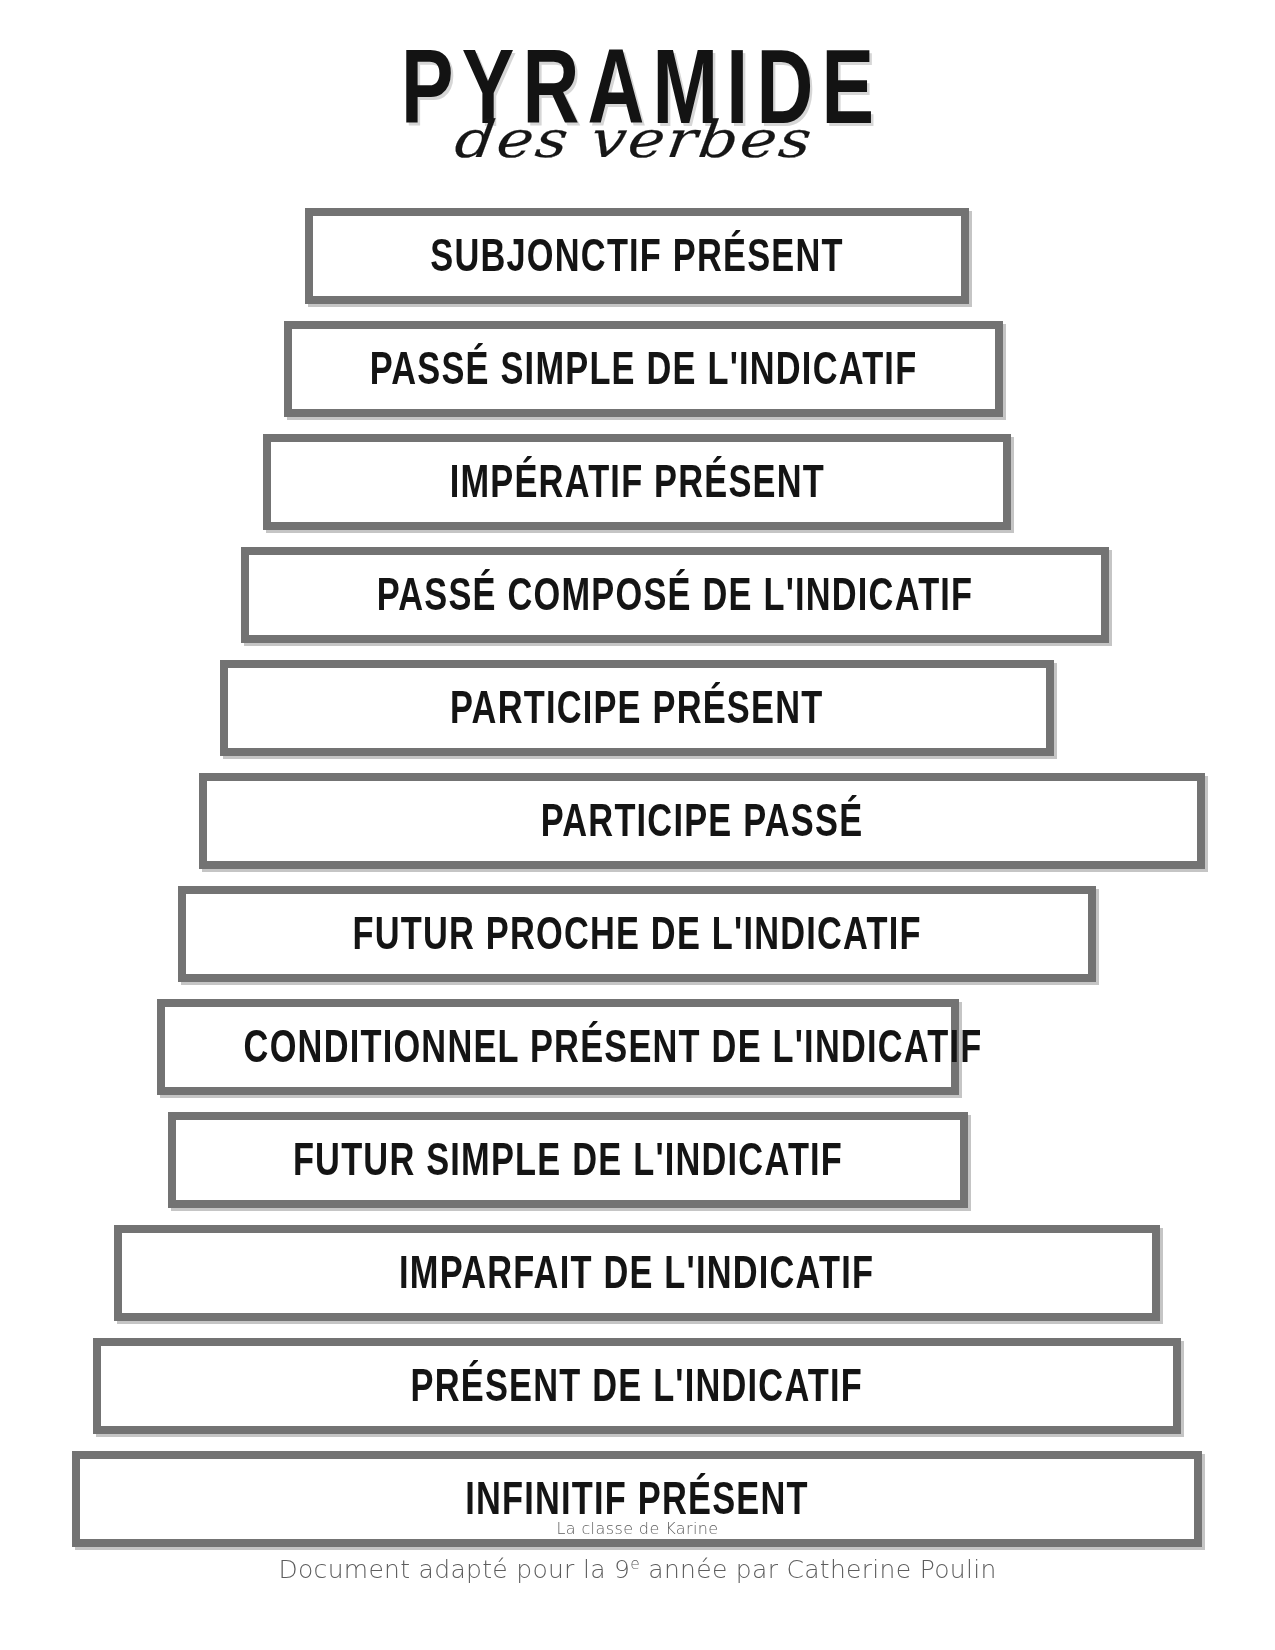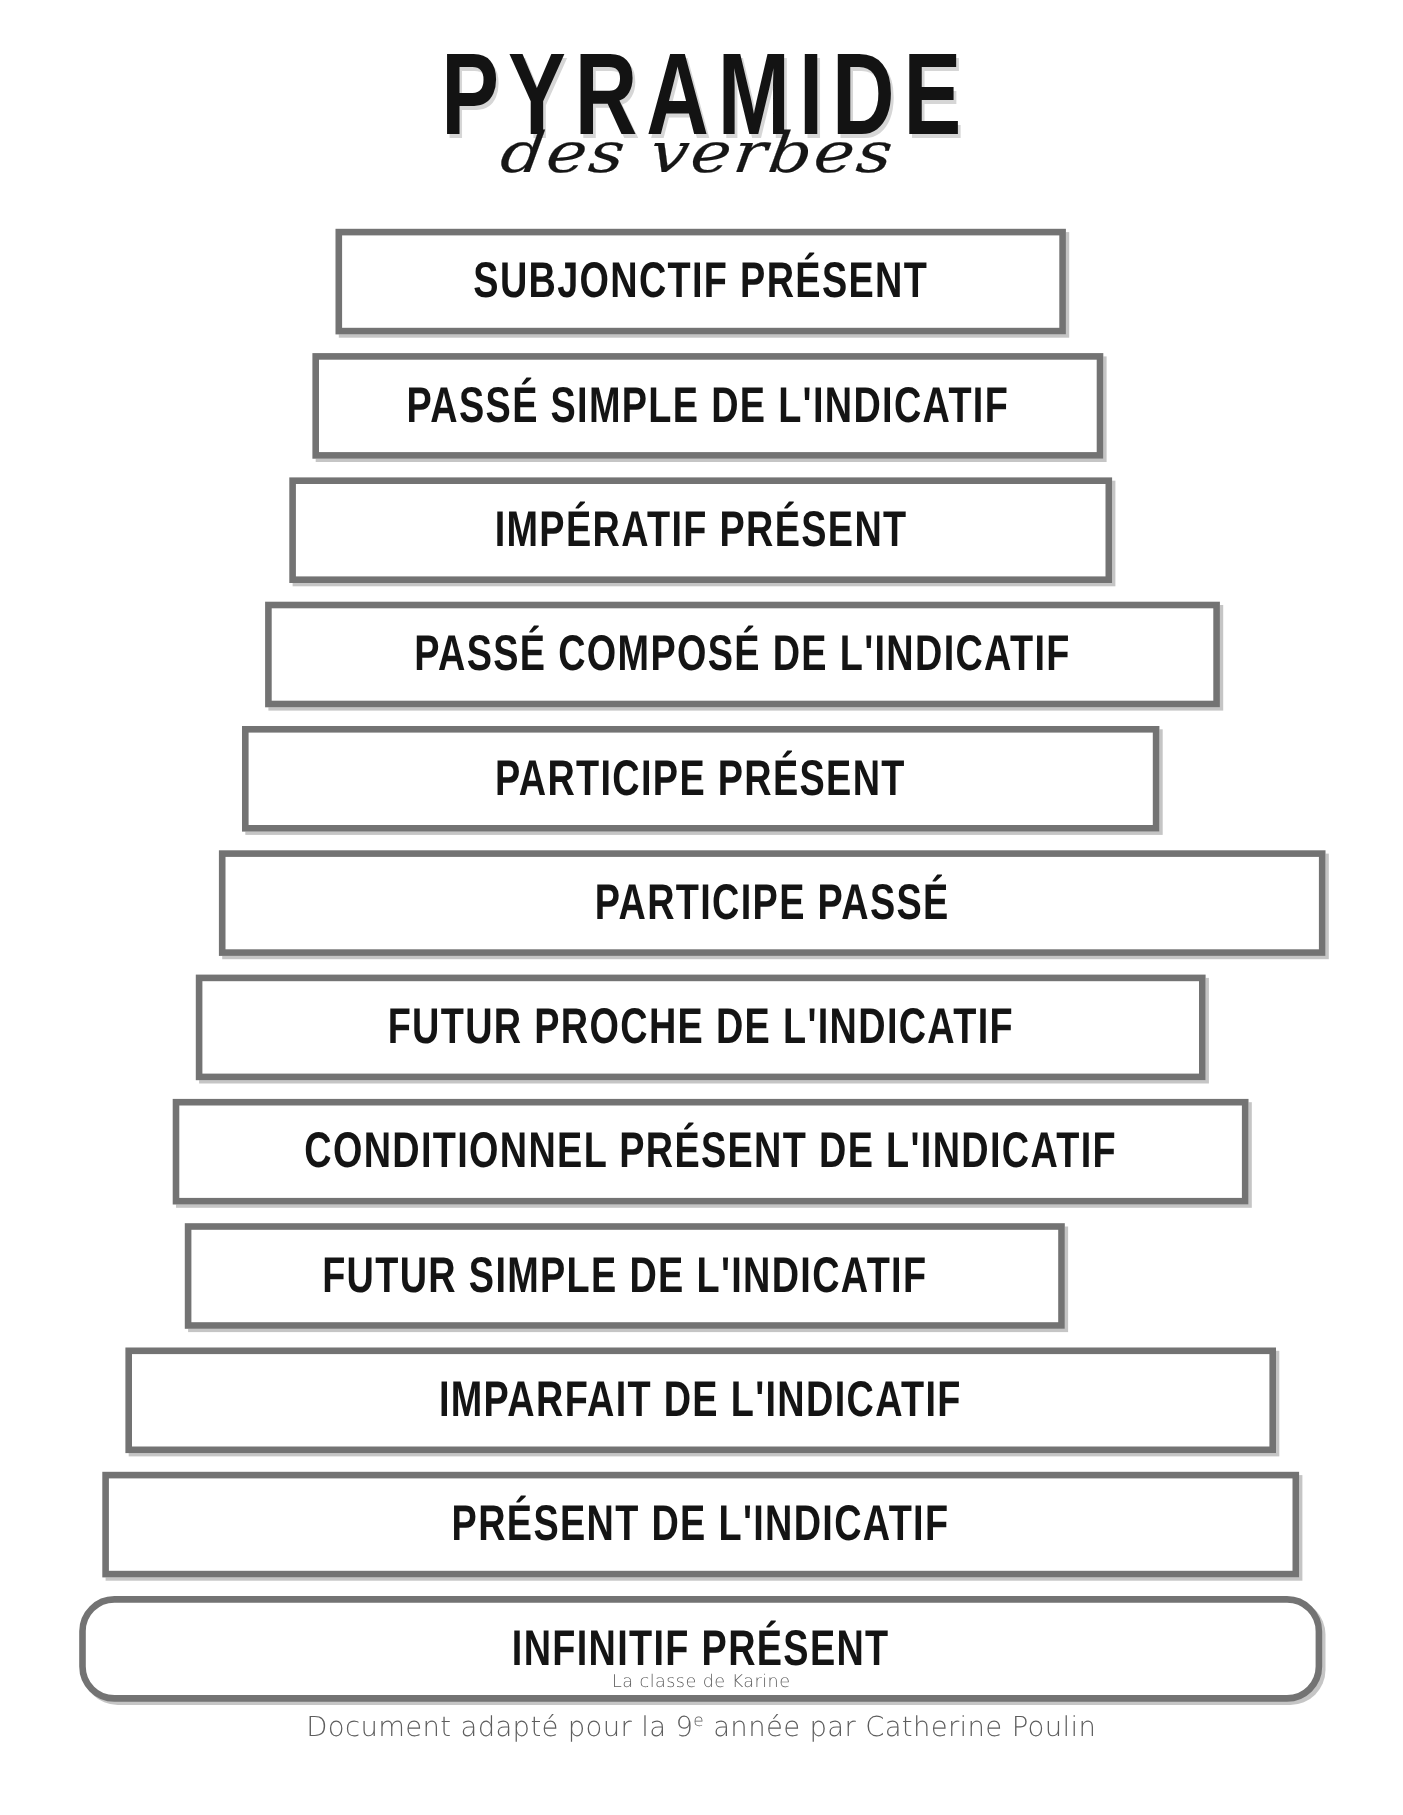--- a/index.html
+++ b/index.html
@@ -63,21 +63,21 @@
   .pyramid {
     position: absolute;
     top: 208px;
     left: 0;
     width: 1275px;
     height: 1310px;
   }
   .step {
     position: absolute;
     box-sizing: border-box;
-    border: 6px solid #737373;
+    border: 8px solid #737373;
     background: #ffffff;
     height: 96px;
     box-shadow: 3px 3px 0 rgba(90,90,90,0.35);
   }
   .step-label {
     position: absolute;
     top: 50%;
     left: 0;
     width: 100%;
     transform: translateY(-50%) scaleX(0.80) scaleY(1.06);
@@ -141,33 +141,33 @@
       </div>
       <div class="step" style="width: 833.455px; left: 220.273px; top: 452px;">
         <div class="step-label" style="font-size: 43px;">PARTICIPE PRÉSENT</div>
       </div>
       <div class="step" style="width: 1006px; left: 199.091px; top: 565px;">
         <div class="step-label" style="font-size: 43px;">PARTICIPE PASSÉ</div>
       </div>
       <div class="step" style="width: 918.182px; left: 177.909px; top: 678px;">
         <div class="step-label" style="font-size: 43px;">FUTUR PROCHE DE L'INDICATIF</div>
       </div>
-      <div class="step" style="width: 978px; left: 156.727px; top: 791px;">
+      <div class="step" style="width: 802px; left: 156.727px; top: 791px;">
         <div class="step-label" style="font-size: 43px;">CONDITIONNEL PRÉSENT DE L'INDICATIF</div>
       </div>
       <div class="step" style="width: 800px; left: 135.545px; top: 904px; margin-left: 32px;">
         <div class="step-label" style="font-size: 43px;">FUTUR SIMPLE DE L'INDICATIF</div>
       </div>
       <div class="step" style="width: 1045.27px; left: 114.364px; top: 1017px;">
         <div class="step-label" style="font-size: 43px;">IMPARFAIT DE L'INDICATIF</div>
       </div>
       <div class="step" style="width: 1087.64px; left: 93.1818px; top: 1130px;">
         <div class="step-label" style="font-size: 43px;">PRÉSENT DE L'INDICATIF</div>
       </div>
-      <div class="step" style="width: 1130px; left: 72px; top: 1243px; border-radius: 32px;">
+      <div class="step" style="width: 1130px; left: 72px; top: 1243px;">
         <div class="step-label" style="font-size: 43px;">INFINITIF PRÉSENT</div>
       </div>
     </div>
 
   <div class="footer">
     <span class="footer-line1">La classe de Karine</span>
     <span class="footer-line2"><span>Document adapté pour la 9</span><span class="sup">e</span><span> année par Catherine Poulin</span></span>
   </div>
 
 </div>

